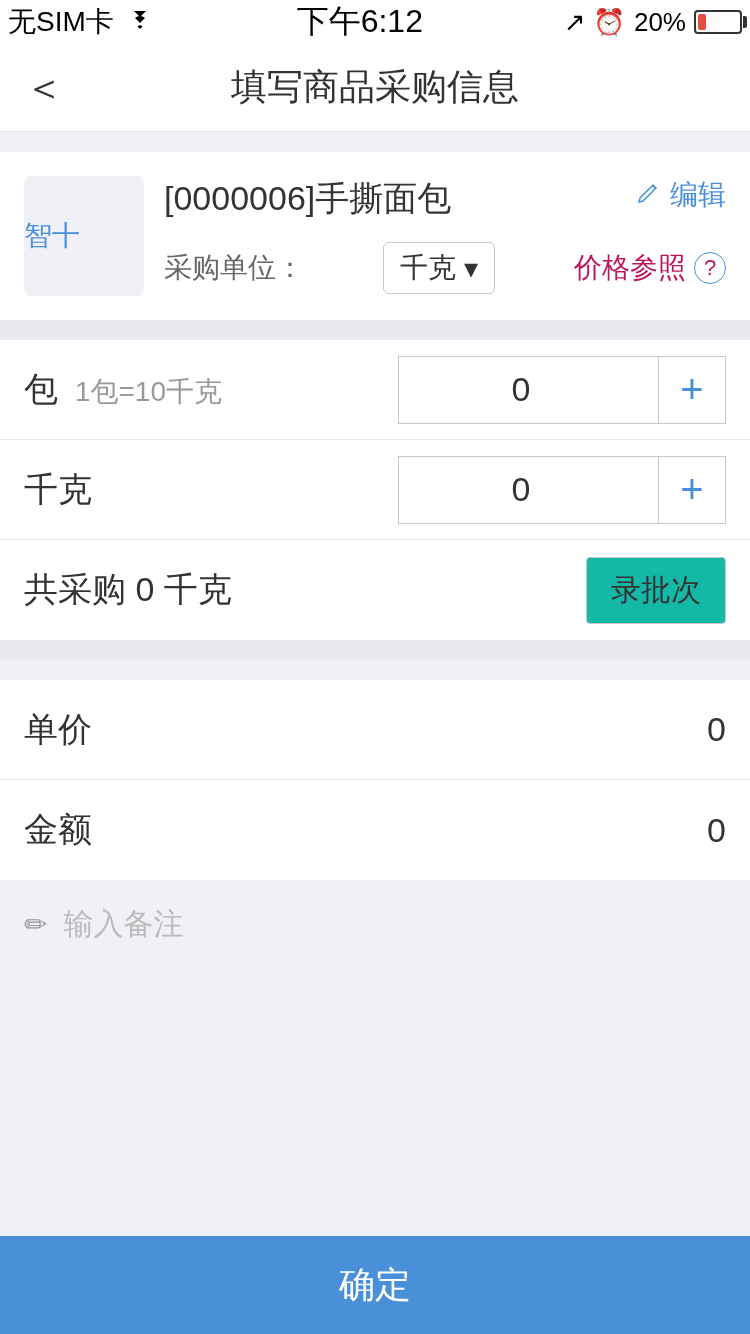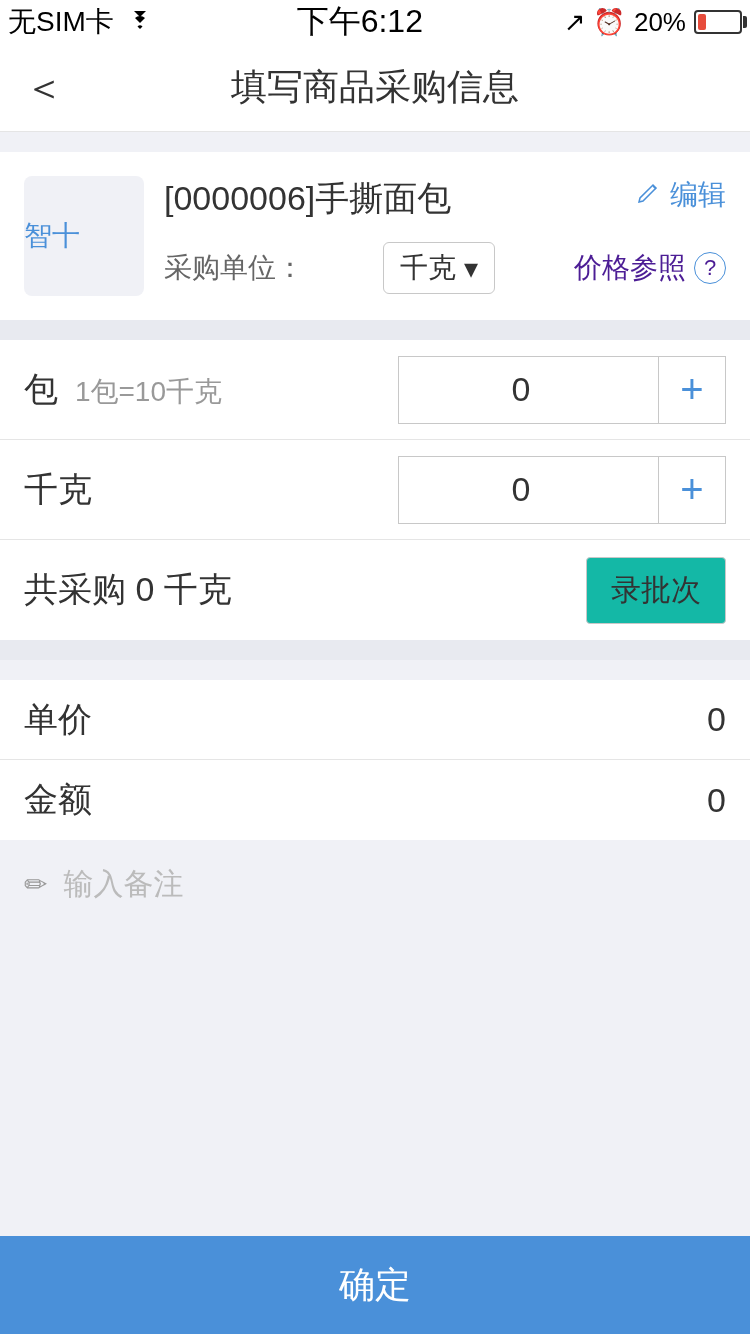--- a/index.html
+++ b/index.html
@@ -84,21 +84,21 @@
     .unit-row {
       margin-top: 20px;
       display: flex; align-items: center; justify-content: space-between;
     }
     .unit-label { font-size: 28px; color: #666; }
     .unit-select {
       border: 1px solid #c8c8c8; border-radius: 6px;
       padding: 6px 16px; font-size: 28px; color: #333;
       display: flex; align-items: center; gap: 8px; cursor: pointer;
     }
-    .price-ref { color: #4c1d95; font-size: 28px; display: flex; align-items: center; gap: 8px; }
+    .price-ref { color: #be185d; font-size: 28px; display: flex; align-items: center; gap: 8px; }
 
     
     .section-divider { height: 20px; background: #e8eaf0; }
 
     
     .input-section { background: #fff; }
     .input-row {
       display: flex; align-items: center;
       padding: 0 24px;
       height: 100px;
@@ -139,21 +139,21 @@
     .batch-btn {
       border: 1px solid #c8c8c8; border-radius: 4px;
       padding: 12px 24px; font-size: 30px; color: #333;
       cursor: pointer; background: #14b8a6;
     }
 
     
     .price-section { background: #fff; margin-top: 20px; }
     .price-row {
       display: flex; align-items: center; justify-content: space-between;
-      padding: 0 24px; height: 80px;
+      padding: 0 24px; height: 100px;
       border-bottom: 1px solid #e5e5e5;
     }
     .price-row:last-child { border-bottom: none; }
     .price-label { font-size: 34px; color: #333; }
     .price-value { font-size: 34px; color: #333; }
 
     
     .remark-section {
       background: #f0f1f6;
       padding: 24px;

